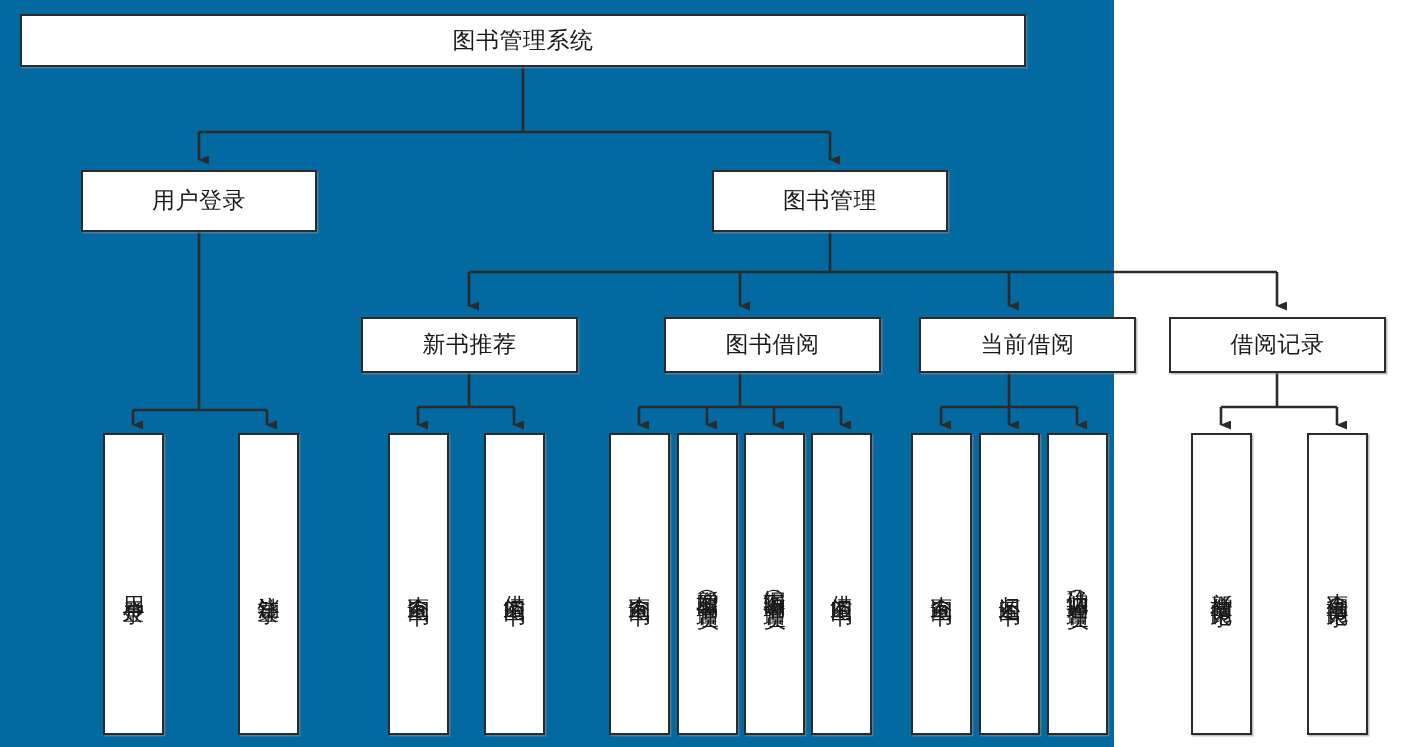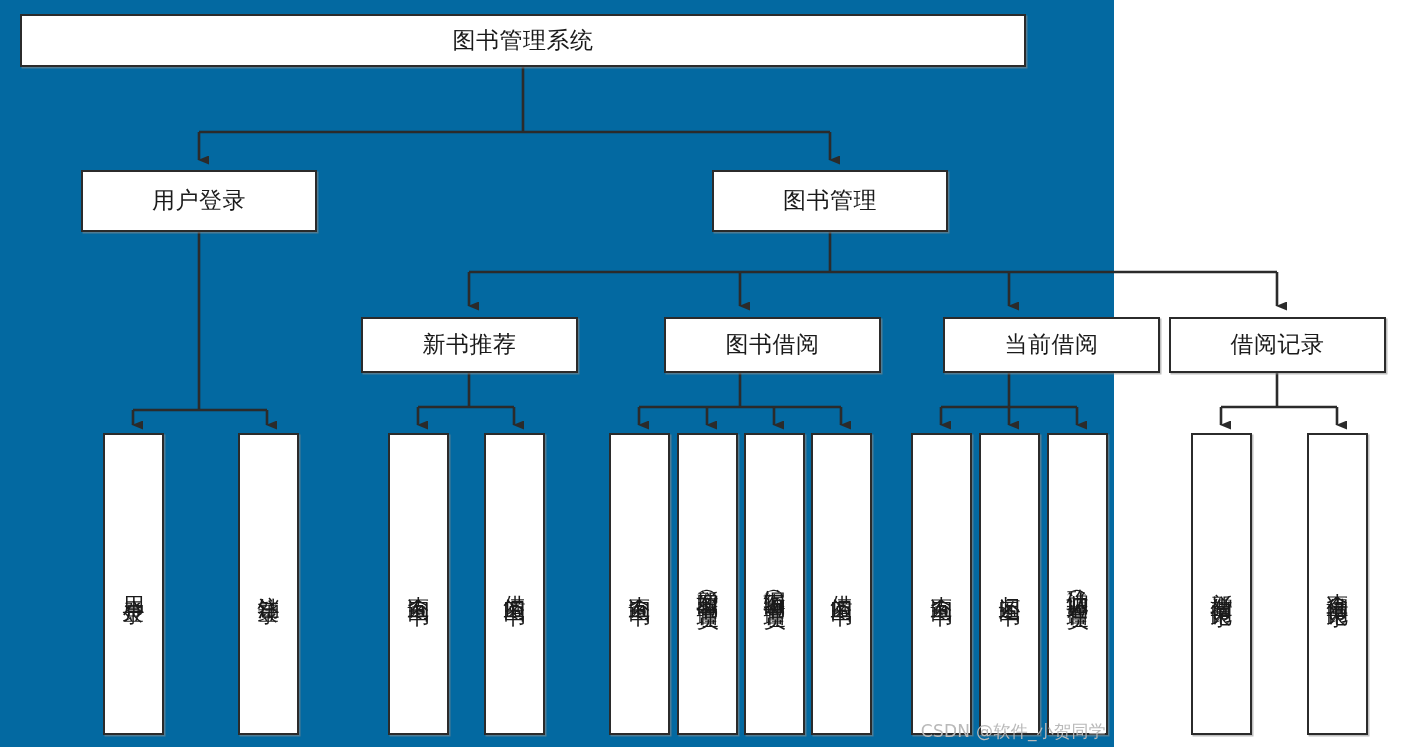--- a/index.html
+++ b/index.html
@@ -145,21 +145,21 @@
   <div class="node horiz" style="left:361px; top:317px; width:217px; height:56px;">
     <span class="label">新书推荐</span>
   </div>
 
   <div class="node horiz" style="left:712px; top:170px; width:236px; height:62px;">
     <span class="label">图书管理</span>
   </div>
   <div class="node horiz" style="left:632px; top:317px; width:217px; height:56px;margin-left:32px;">
     <span class="label">图书借阅</span>
   </div>
-  <div class="node horiz" style="left:943px; top:317px; width:217px; height:56px;font-family:Liberation Serif, serif;">
+  <div class="node horiz" style="left:919px; top:317px; width:217px; height:56px;font-family:Liberation Serif, serif;">
     <span class="label">当前借阅</span>
   </div>
   <div class="node horiz" style="left:1169px; top:317px; width:217px; height:56px;justify-content:center;">
     <span class="label">借阅记录</span>
   </div>
 
   <div class="node vert" style="left:103px; top:433px; width:61px; height:302px;">
     <span class="label">用户登录</span>
   </div>
   <div class="node vert" style="left:238px; top:433px; width:61px; height:302px;">
@@ -196,15 +196,14 @@
     <span class="label">确认归还（管理员）</span>
   </div>
 
   <div class="node vert" style="left:1191px; top:433px; width:61px; height:302px;">
     <span class="label">新增借阅记录</span>
   </div>
   <div class="node vert" style="left:1307px; top:433px; width:61px; height:302px;">
     <span class="label">查询借阅记录</span>
   </div>
 
-  <div class="watermark">CSDN @软件_小贺同学</div>
 
 </div>
 
 </body></html>

